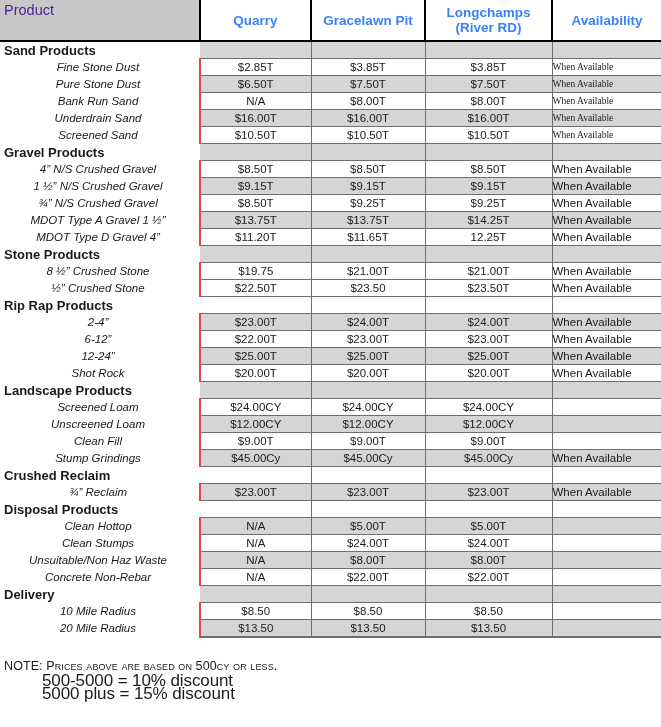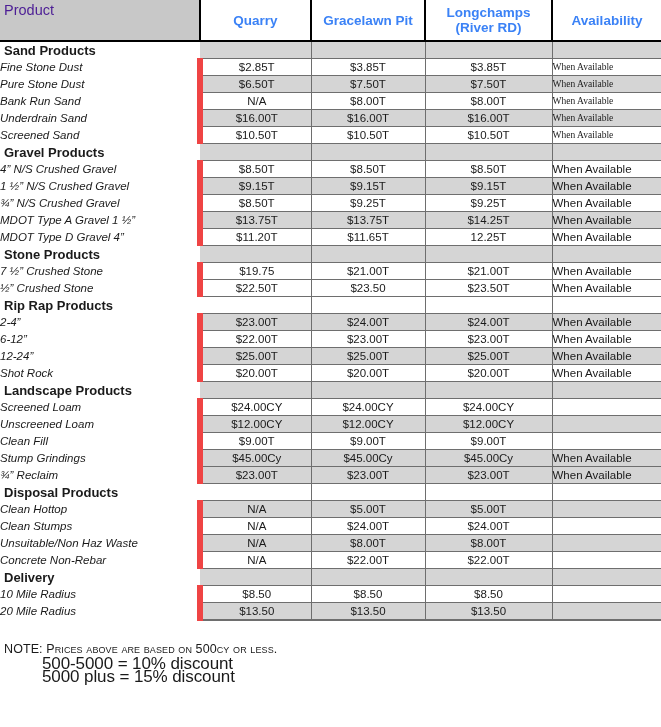--- a/index.html
+++ b/index.html
@@ -73,23 +73,23 @@
     font-size: 11.5px;
     line-height: 15px;
   }
   tr.data-row { height: 17px; }
   tr.section-row { height: 17px; }
 
   td.product-cell {
     border-left: none;
     border-top: none;
     border-bottom: none;
-    border-right: 6px solid #ef4444;
+    border-right: 2px solid #ef4444;
     background: #ffffff;
-    text-align: left;
+    text-align: center;
     padding-right: 3px;
     font-style: italic;
     font-size: 11.5px;
     white-space: nowrap;
   }
   td.section-cell {
     border: none;
     background: #ffffff;
     text-align: left;
     padding-left: 4px;
@@ -259,21 +259,21 @@
           <td class="avail">When Available</td>
         </tr>
         <tr class="section-row band-gray">
           <td class="section-cell">Stone Products</td>
           <td class="val"></td>
           <td class="val"></td>
           <td class="val"></td>
           <td class="avail"></td>
         </tr>
         <tr class="data-row band-white">
-          <td class="product-cell">7 ½” Crushed Stone</td>
+          <td class="product-cell">8 ½” Crushed Stone</td>
           <td class="val">$19.75</td>
           <td class="val">$21.00T</td>
           <td class="val">$21.00T</td>
           <td class="avail">When Available</td>
         </tr>
         <tr class="data-row band-white">
           <td class="product-cell">½” Crushed Stone</td>
           <td class="val">$22.50T</td>
           <td class="val">$23.50</td>
           <td class="val">$23.50T</td>
@@ -341,20 +341,27 @@
           <td class="val">$9.00T</td>
           <td class="val">$9.00T</td>
           <td class="avail"></td>
         </tr>
         <tr class="data-row band-gray">
           <td class="product-cell">Stump Grindings</td>
           <td class="val">$45.00Cy</td>
           <td class="val">$45.00Cy</td>
           <td class="val">$45.00Cy</td>
           <td class="avail">When Available</td>
+        </tr>
+        <tr class="section-row band-white">
+          <td class="section-cell">Crushed Reclaim</td>
+          <td class="val"></td>
+          <td class="val"></td>
+          <td class="val"></td>
+          <td class="avail"></td>
         </tr>
         <tr class="data-row band-gray">
           <td class="product-cell">¾” Reclaim</td>
           <td class="val">$23.00T</td>
           <td class="val">$23.00T</td>
           <td class="val">$23.00T</td>
           <td class="avail">When Available</td>
         </tr>
         <tr class="section-row band-white">
           <td class="section-cell">Disposal Products</td>

